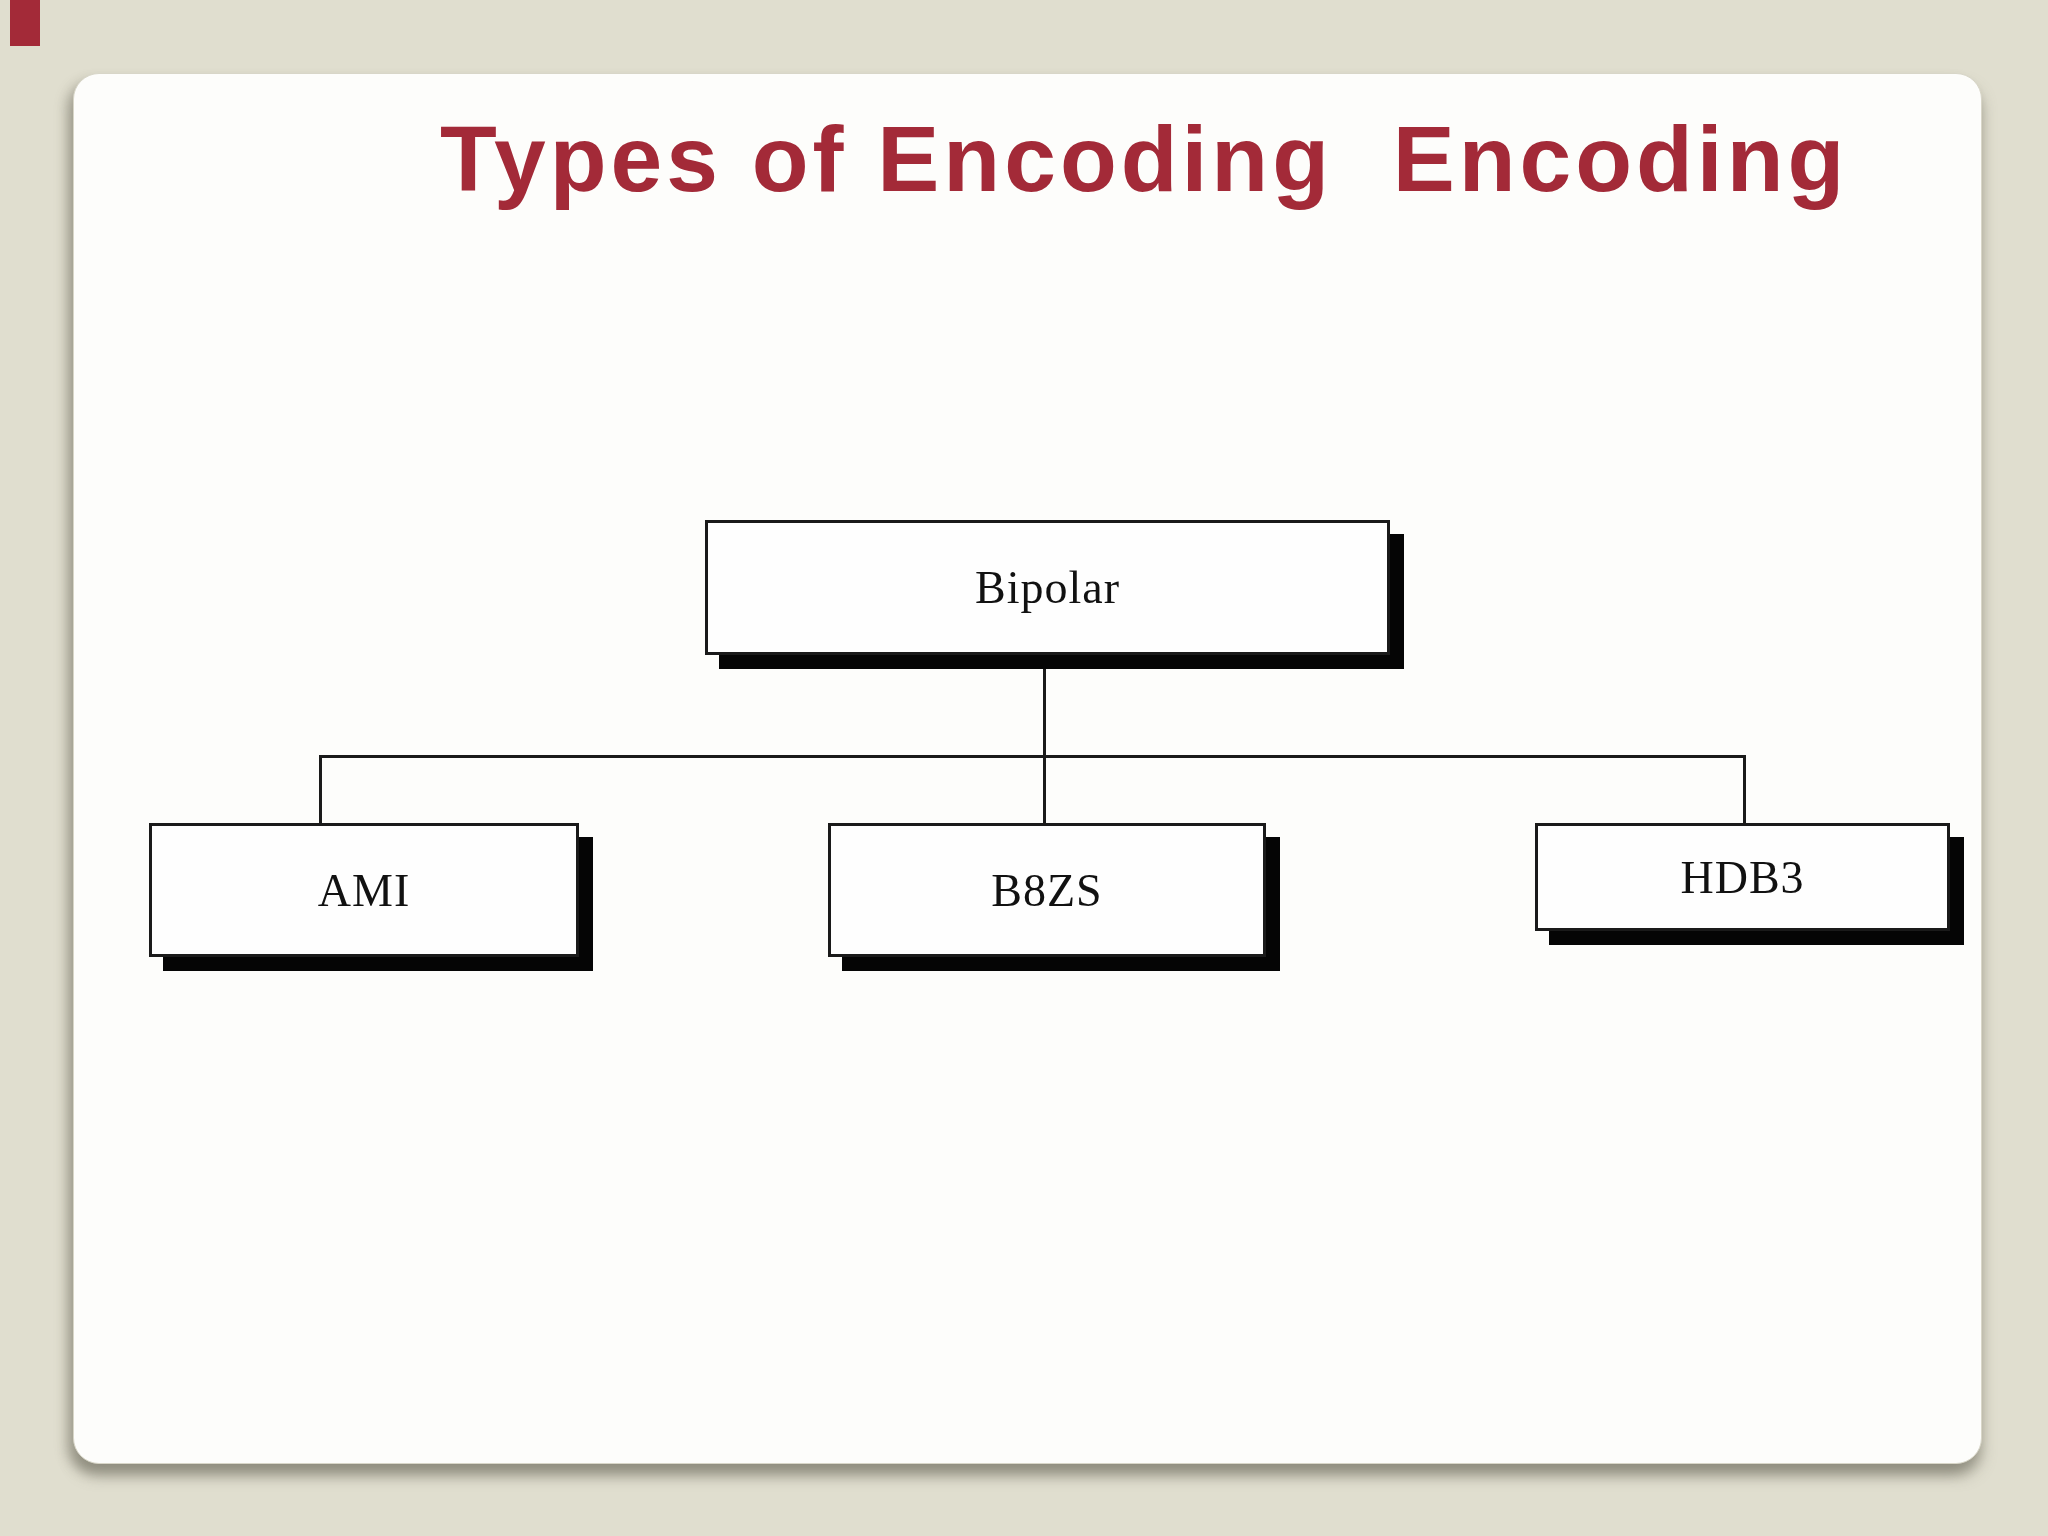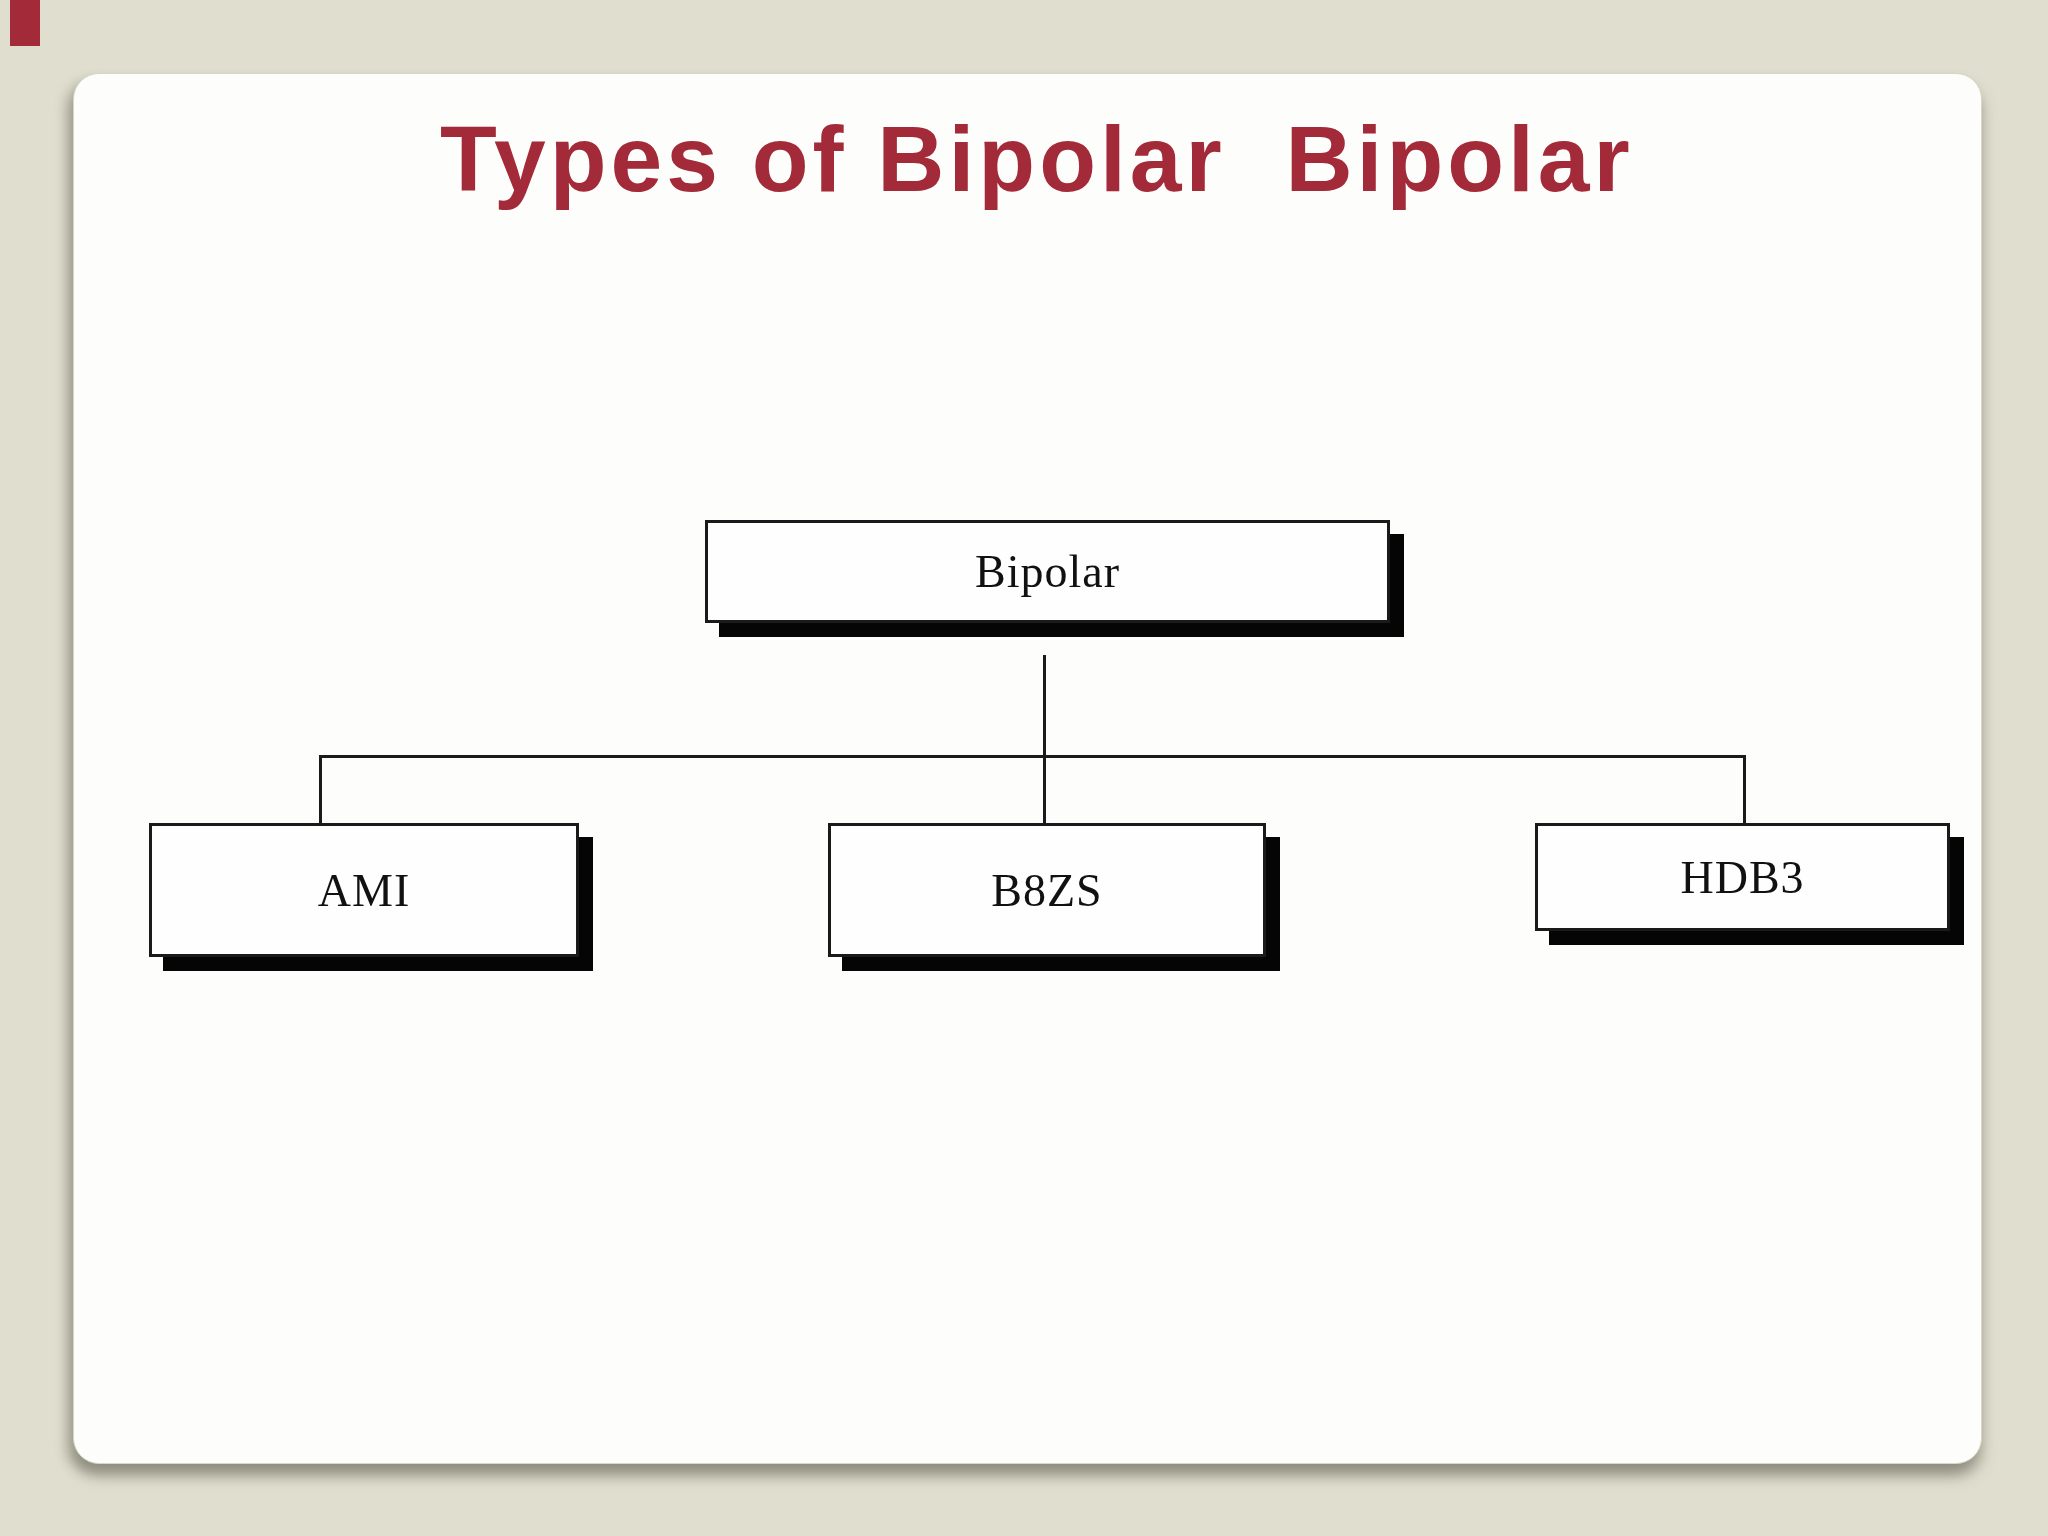--- a/index.html
+++ b/index.html
@@ -59,21 +59,21 @@
     align-items: center;
     justify-content: center;
     z-index: 2;
   }
   .node .node-label {
     font-family: "Liberation Serif", "DejaVu Serif", serif;
     font-size: 46px;
     color: #111;
     letter-spacing: 1px;
   }
-  .node-bipolar { left: 705px;  top: 520px; width: 685px; height: 103px; }
+  .node-bipolar { left: 705px;  top: 520px; width: 685px; height: 135px; }
   .node-ami     { left: 105px;  top: 823px; width: 430px; height: 134px; margin-left: 44px; }
   .node-b8zs    { left: 828px;  top: 823px; width: 438px; height: 134px; }
   .node-hdb3    { left: 1535px; top: 823px; width: 415px; height: 108px; }
   .connector {
     position: absolute;
     background: #1a1a1a;
     z-index: 1;
   }
   .conn-root-drop  { left: 1043px; top: 655px; width: 3px;    height: 168px; }
   .conn-rail       { left: 319px;  top: 755px; width: 1427px; height: 3px;  }
@@ -82,21 +82,21 @@
 </style>
 </head>
 <body>
 
 <div class="stage">
 
   <div class="corner-mark"></div>
 
   <div class="card"></div>
 
-  <h1 class="slide-title">Types of Bipolar  Bipolar</h1>
+  <h1 class="slide-title">Types of Encoding  Encoding</h1>
 
   <div class="connector conn-root-drop"></div>
   <div class="connector conn-rail"></div>
   <div class="connector conn-left-drop"></div>
   <div class="connector conn-right-drop"></div>
 
   <div class="node node-bipolar">
     <span class="node-label">Bipolar</span>
   </div>
 

